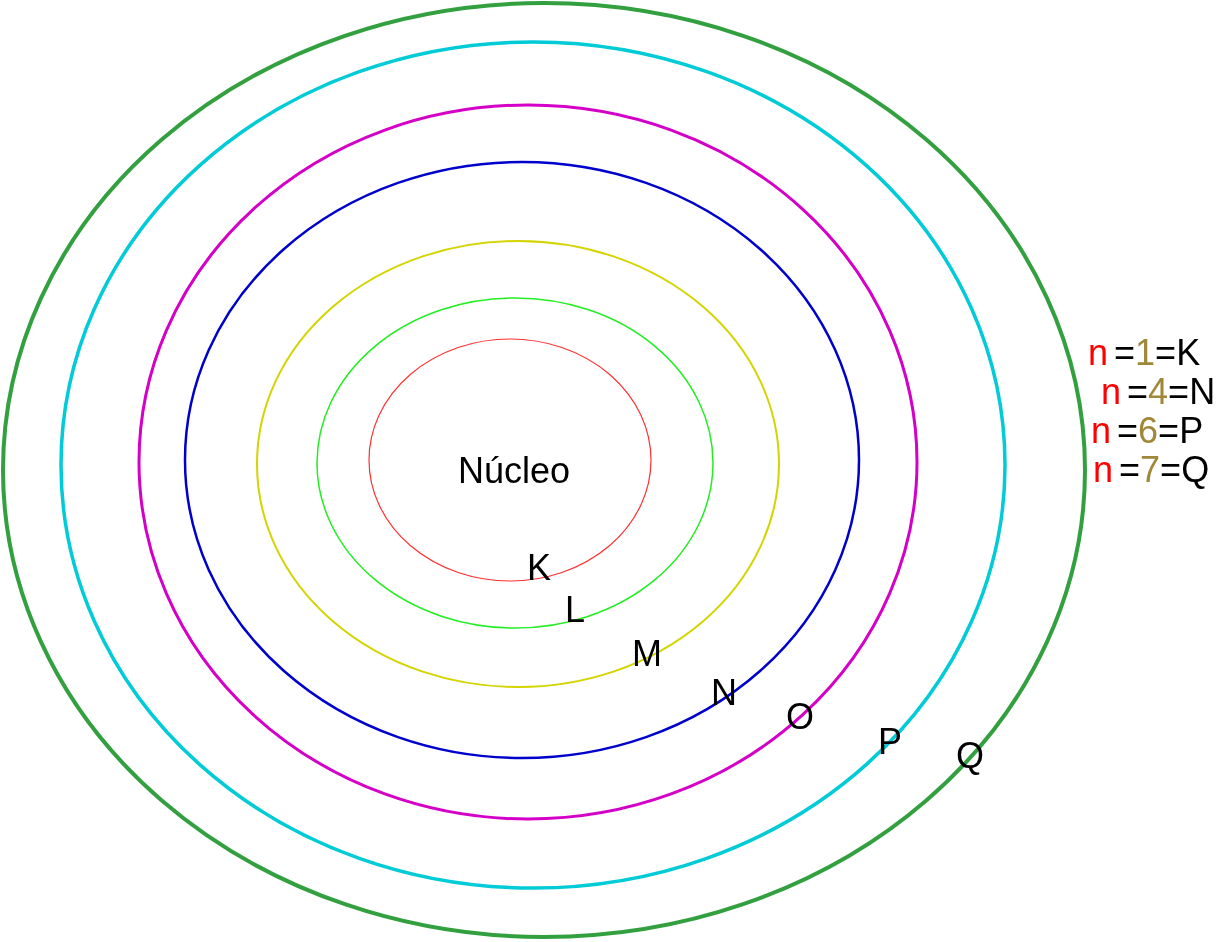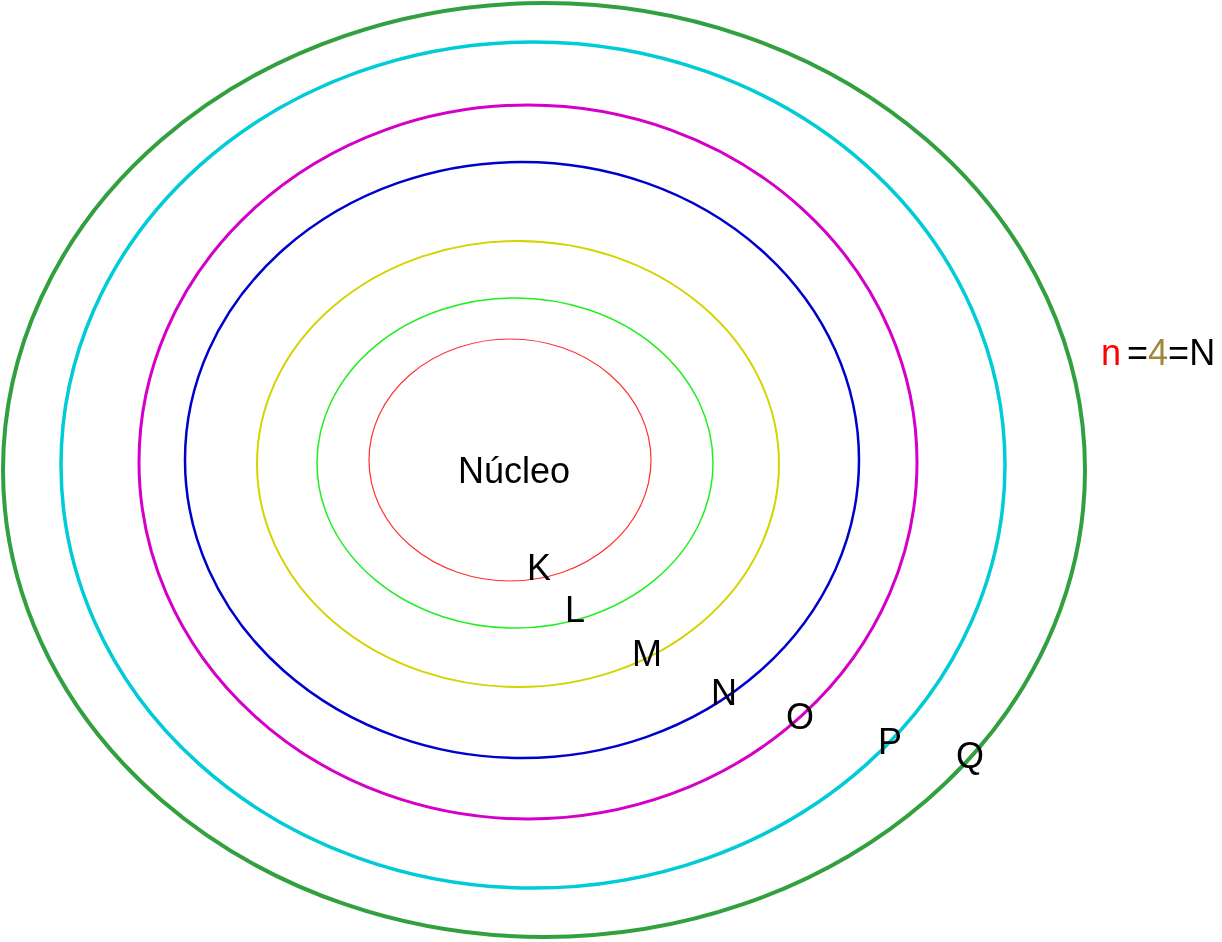--- a/index.html
+++ b/index.html
@@ -33,16 +33,25 @@
       <text x="565" y="622" class="lbl">L</text>
       <text x="632" y="666" class="lbl">M</text>
       <text x="711" y="705" class="lbl">N</text>
       <text x="786" y="729" class="lbl">O</text>
       <text x="878" y="754" class="lbl">P</text>
       <text x="956" y="768" class="lbl">Q</text>
     </g>
 </svg>
 
 <div class="legend">
+  <div class="legend-row" style="padding-left:0px">
+    <span class="n">n</span><span class="eq" style="margin-left:6px">=</span><span class="num">1</span><span class="eq">=</span><span class="shell">K</span>
+  </div>
   <div class="legend-row" style="padding-left:13px">
     <span class="n">n</span><span class="eq" style="margin-left:6px">=</span><span class="num">4</span><span class="eq">=</span><span class="shell">N</span>
+  </div>
+  <div class="legend-row" style="padding-left:3px">
+    <span class="n">n</span><span class="eq" style="margin-left:6px">=</span><span class="num">6</span><span class="eq">=</span><span class="shell">P</span>
+  </div>
+  <div class="legend-row" style="padding-left:5px">
+    <span class="n">n</span><span class="eq" style="margin-left:6px">=</span><span class="num">7</span><span class="eq">=</span><span class="shell">Q</span>
   </div>
 </div>
 
 </body></html>

